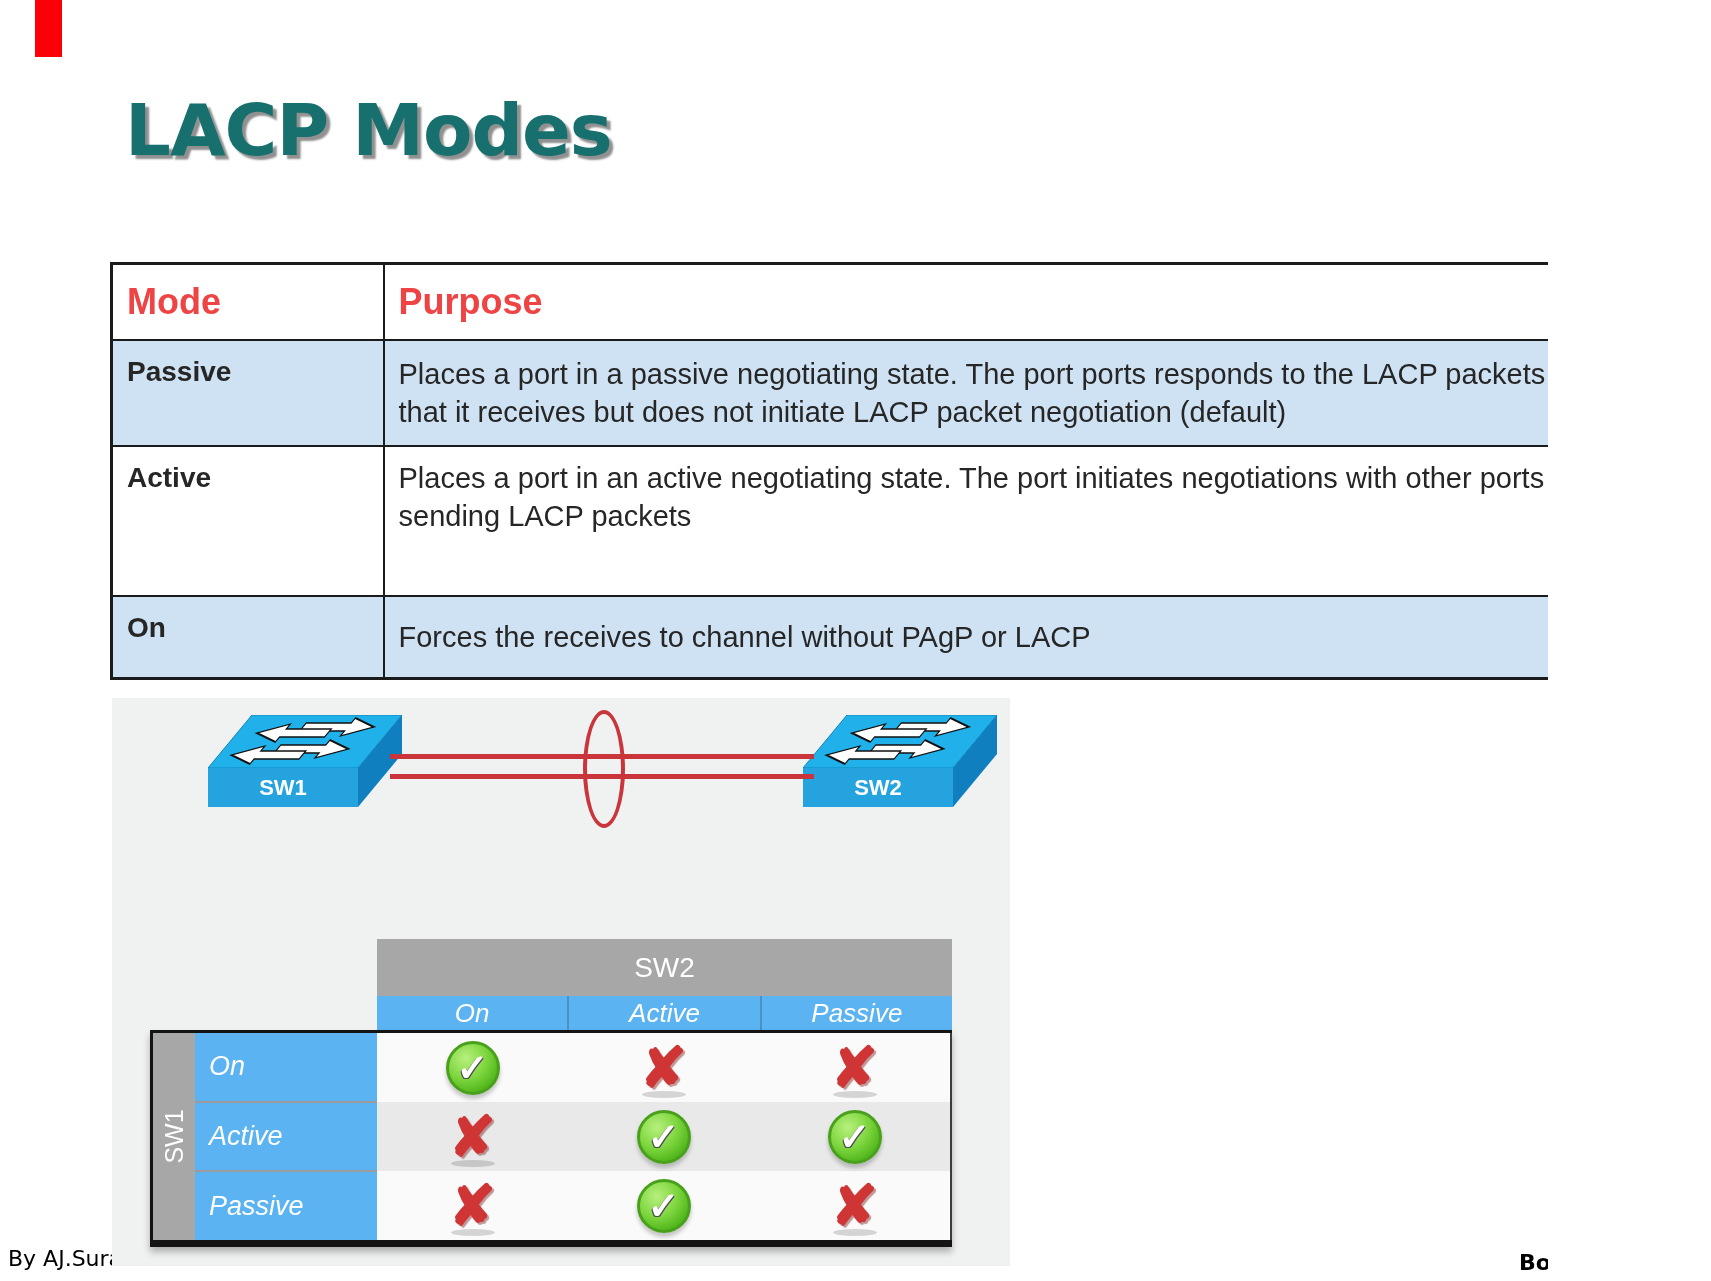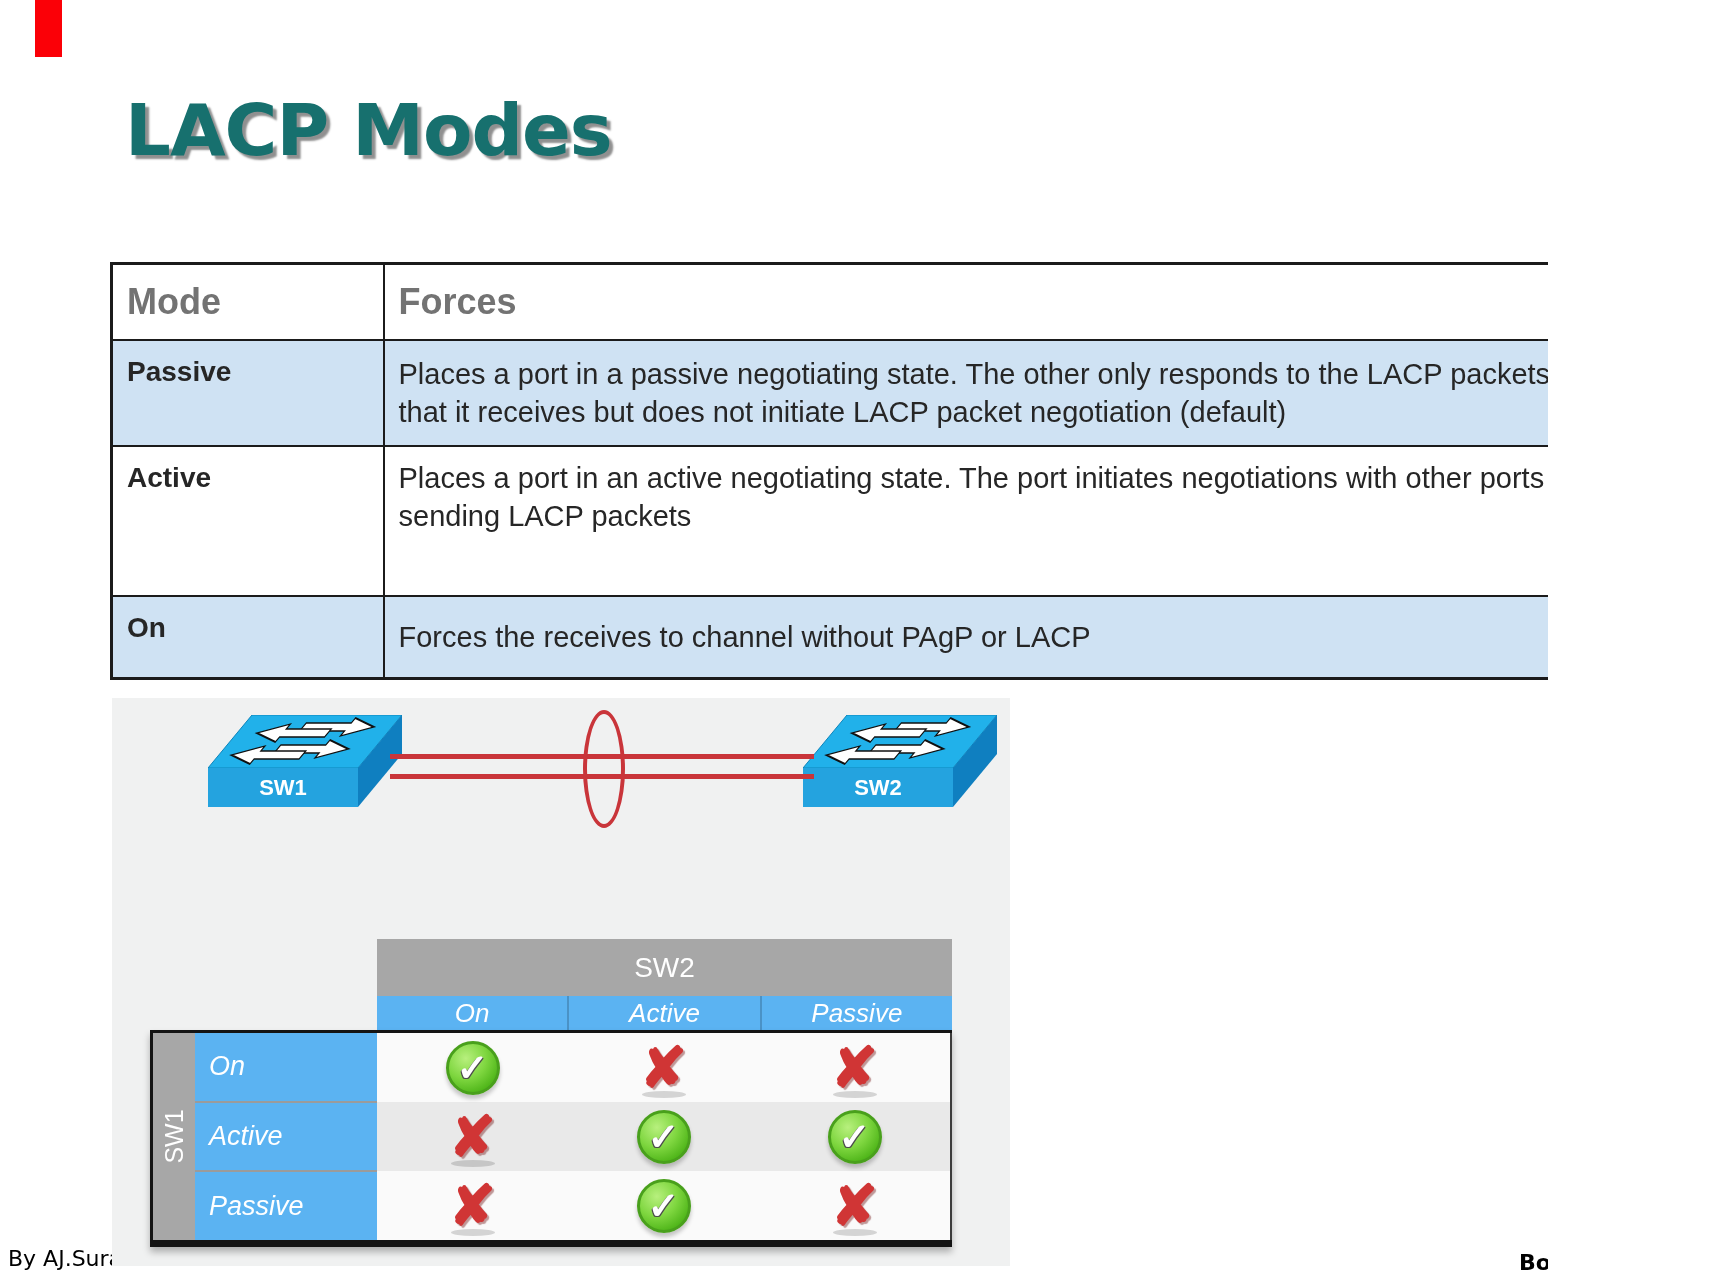--- a/index.html
+++ b/index.html
@@ -14,21 +14,21 @@
          letter-spacing:-1px;text-shadow:4px 4px 2px #909090;
          font-family:"DejaVu Sans", sans-serif;}
 
   
   table.modes{position:absolute;left:110px;top:262px;width:1491px;
               border-collapse:collapse;table-layout:fixed;}
   table.modes col.c-mode{width:272px;}
   table.modes td,table.modes th{border:2px solid #1b1b1b;vertical-align:middle;
               padding:6px 14px 6px 14px;text-align:left;color:#262626;}
   table.modes{border:3px solid #1b1b1b;}
-  table.modes th{font-size:36px;font-weight:bold;height:62px;background:#ffffff;color:#737373;}
+  table.modes th{font-size:36px;font-weight:bold;height:62px;background:#ffffff;color:#ef4444;}
   table.modes td{font-size:29px;line-height:38px;}
   table.modes td.mode-cell{font-weight:bold;font-size:28px;vertical-align:top;padding-top:12px;}
   tr.row-blue td{background:#cfe2f3;}
   tr.row-white td{background:#ffffff;}
   tr.r-passive td{height:86px;}
   tr.r-active td{height:130px;}
   tr.r-active td.purpose-cell{vertical-align:top;padding-top:12px;}
   tr.r-on td{height:62px;}
 
   
@@ -106,25 +106,25 @@
   <div class="title" style="color: rgb(23, 112, 110);">LACP Modes</div>
 
   <table class="modes">
     <colgroup>
         <col class="c-mode">
         <col>
       </colgroup>
     <tbody>
         <tr>
       <th>Mode</th>
-      <th>Forces</th>
+      <th>Purpose</th>
     </tr>
     <tr class="row-blue r-passive">
       <td class="mode-cell">Passive</td>
-      <td class="purpose-cell">Places a port in a passive negotiating state. The other only responds to the LACP packets that it receives but does not initiate LACP packet negotiation (default)</td>
+      <td class="purpose-cell">Places a port in a passive negotiating state. The port ports responds to the LACP packets that it receives but does not initiate LACP packet negotiation (default)</td>
     </tr>
     <tr class="row-white r-active">
       <td class="mode-cell">Active</td>
       <td class="purpose-cell">Places a port in an active negotiating state. The port initiates negotiations with other ports by sending LACP packets</td>
     </tr>
     <tr class="row-blue r-on">
       <td class="mode-cell">On</td>
       <td class="purpose-cell">Forces the receives to channel without PAgP or LACP</td>
     </tr>
   </tbody>

